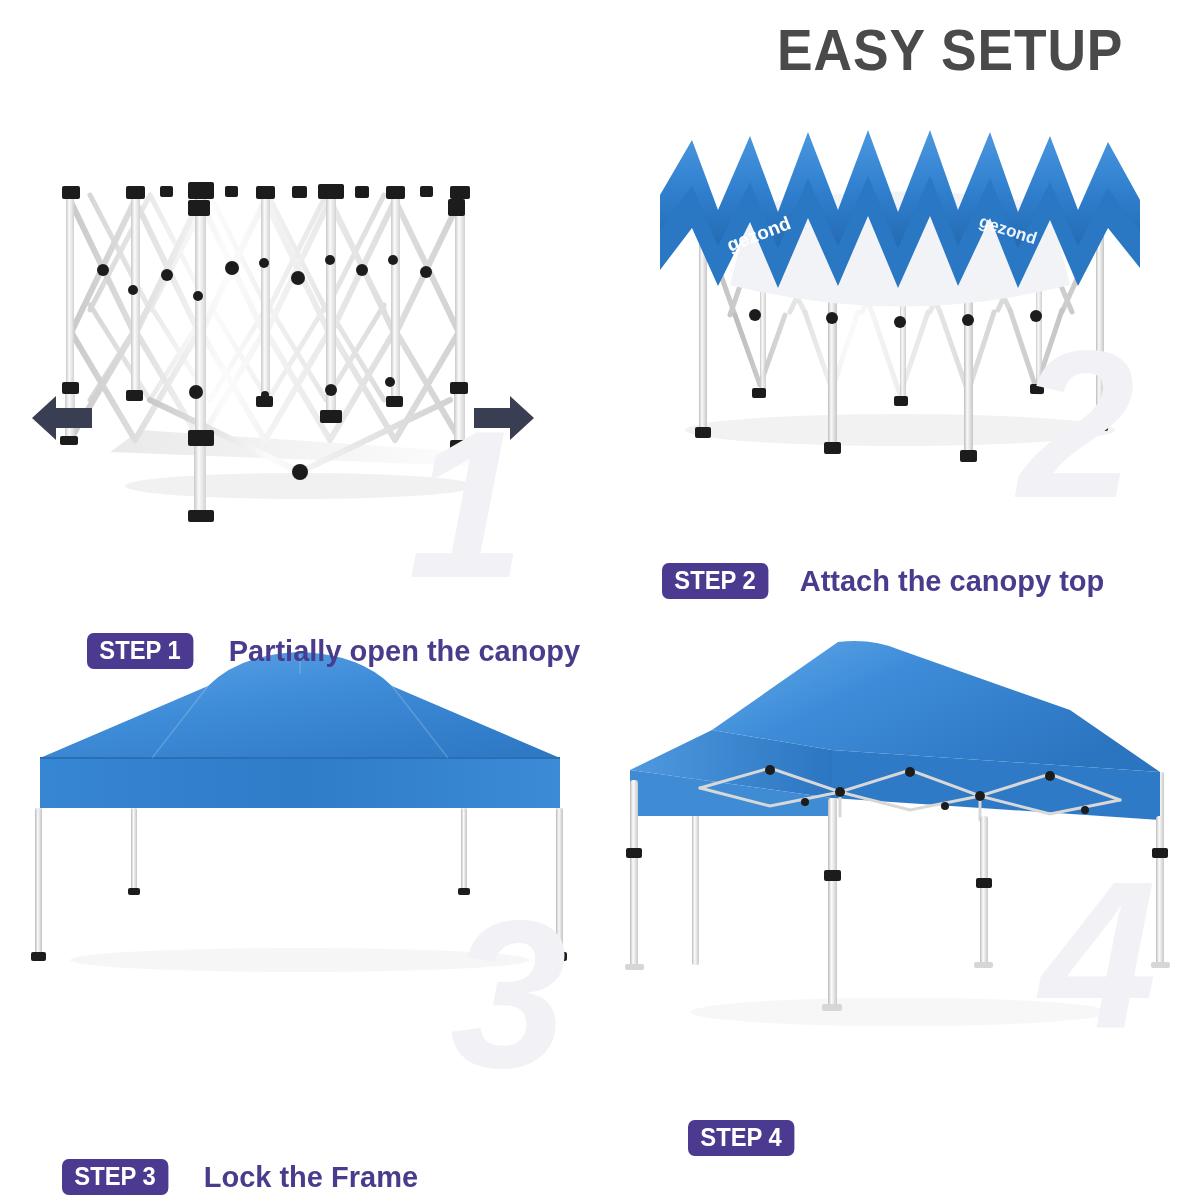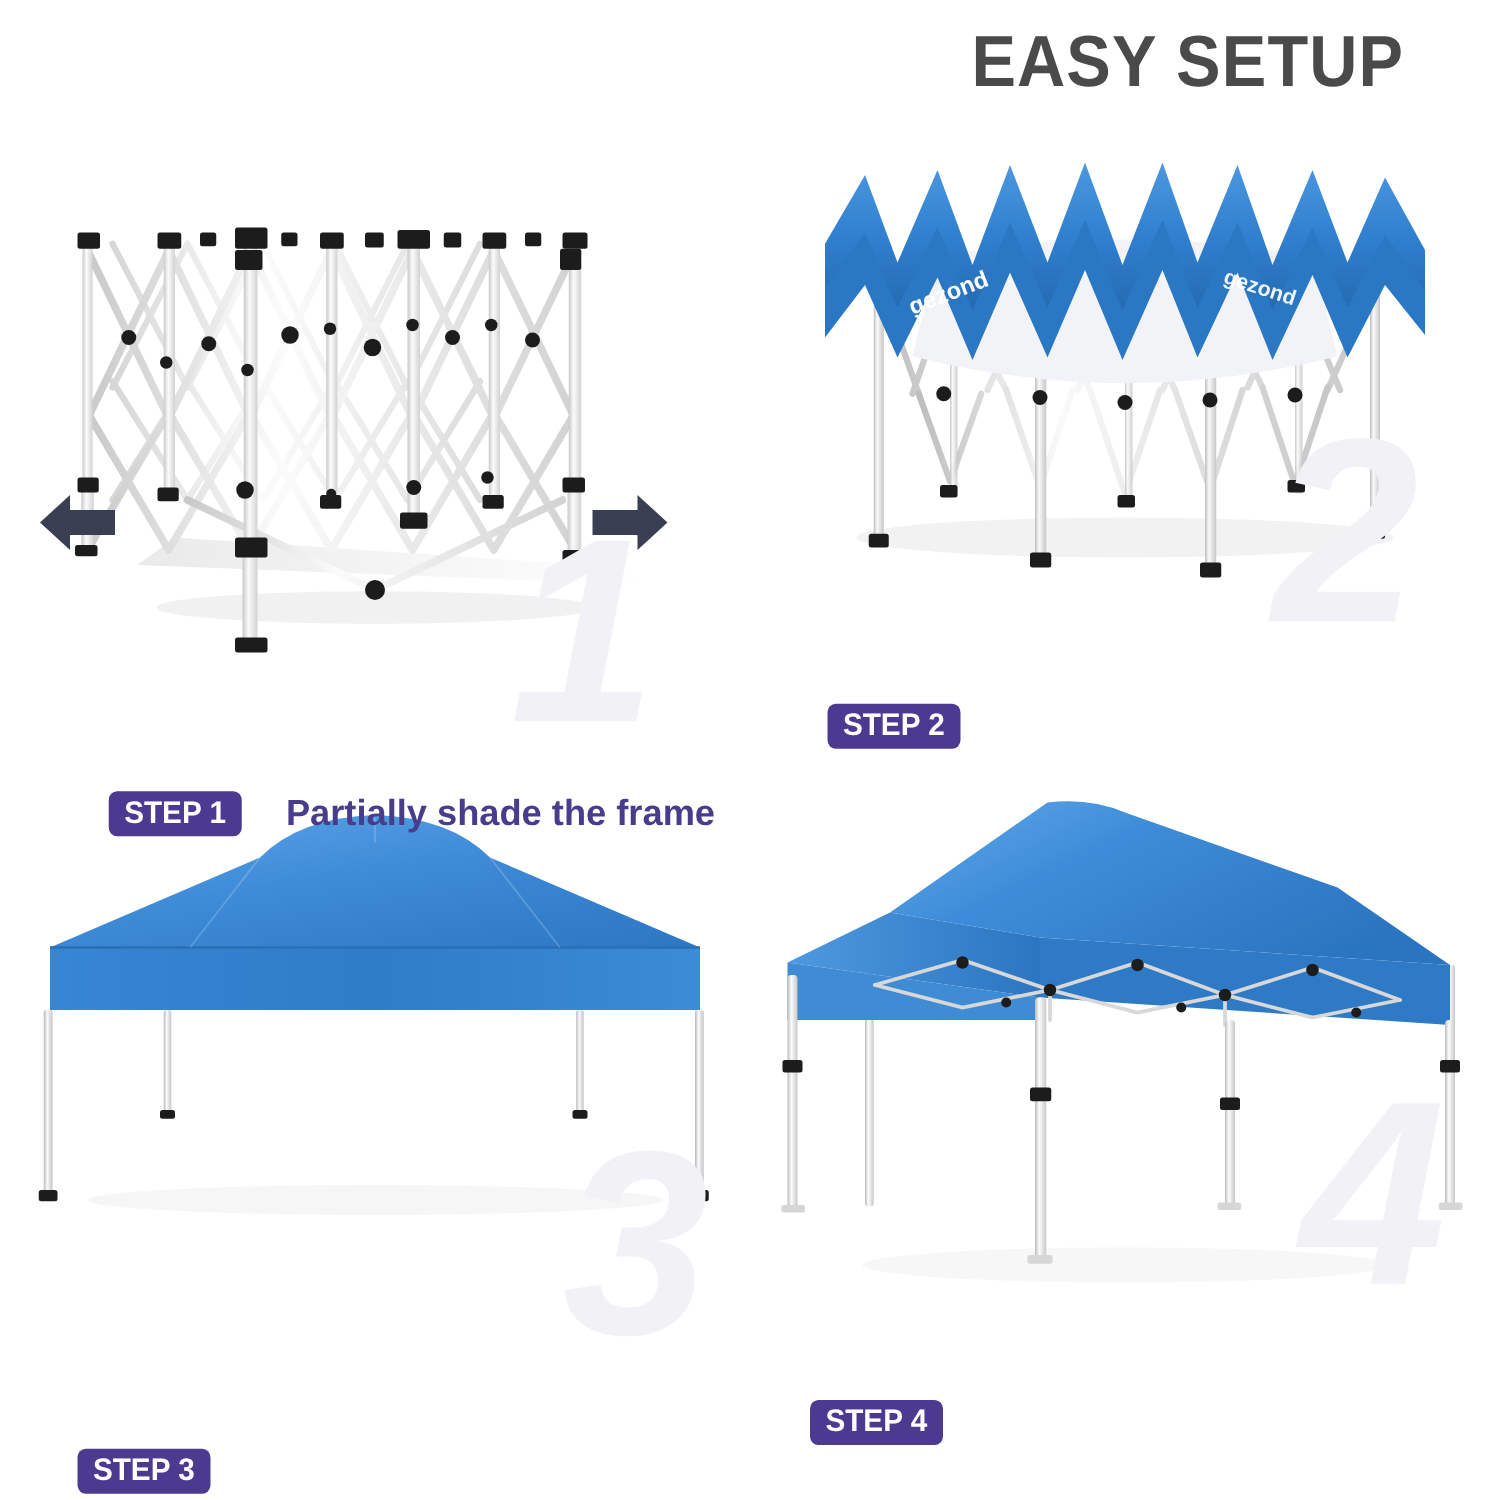--- a/index.html
+++ b/index.html
@@ -83,21 +83,21 @@
   
   .caption {
     position: absolute;
     display: flex;
     align-items: flex-end;
     z-index: 3;
   }
   #cap-1 { left: 62px;  top: 533px; padding-left: 25px; }
   #cap-2 { left: 662px; top: 463px; }
   #cap-3 { left: 62px;  top: 1025px; margin-top: 34px; }
-  #cap-4 { left: 648px; top: 1020px; }
+  #cap-4 { left: 688px; top: 1020px; }
 
   .badge {
     background: #4B3A90;
     color: #ffffff;
     font-size: 25px;
     font-weight: bold;
     border-radius: 7px;
     padding: 5px 13px 6px 13px;
     line-height: 1;
     white-space: nowrap;
@@ -424,25 +424,27 @@
     </svg>
   </div>
 
   <div class="watermark" id="wm-1">1</div>
   <div class="watermark" id="wm-2">2</div>
   <div class="watermark" id="wm-3">3</div>
   <div class="watermark" id="wm-4">4</div>
 
   <div class="caption" id="cap-1">
     <span class="badge">STEP 1</span>
-    <span class="cap-text">Partially shade the frame</span>
+    <span class="cap-text">Partially open the canopy</span>
   </div>
   <div class="caption" id="cap-2">
     <span class="badge">STEP 2</span>
+    <span class="cap-text">Attach the canopy top</span>
   </div>
   <div class="caption" id="cap-3">
     <span class="badge">STEP 3</span>
+    <span class="cap-text">Lock the Frame</span>
   </div>
   <div class="caption" id="cap-4">
     <span class="badge">STEP 4</span>
   </div>
 
 </div>
 
 </body></html>

